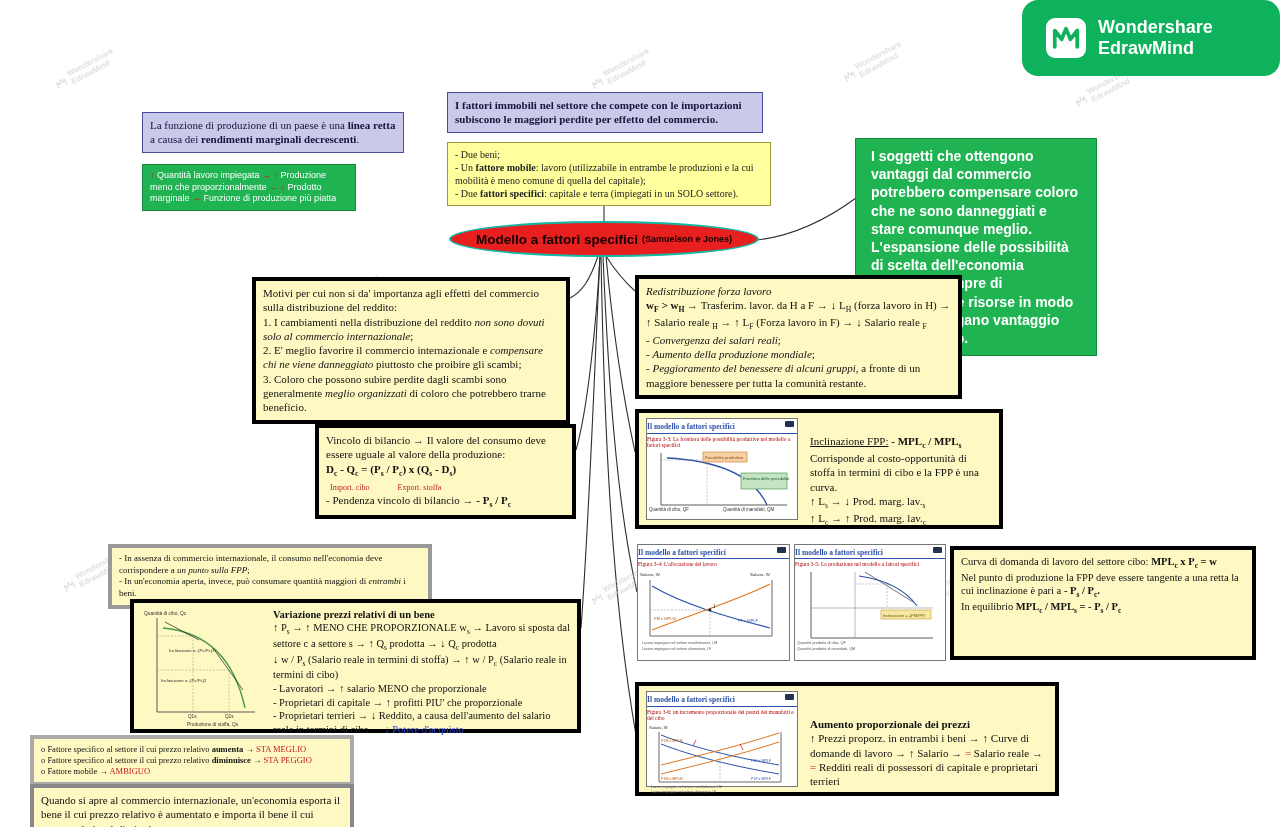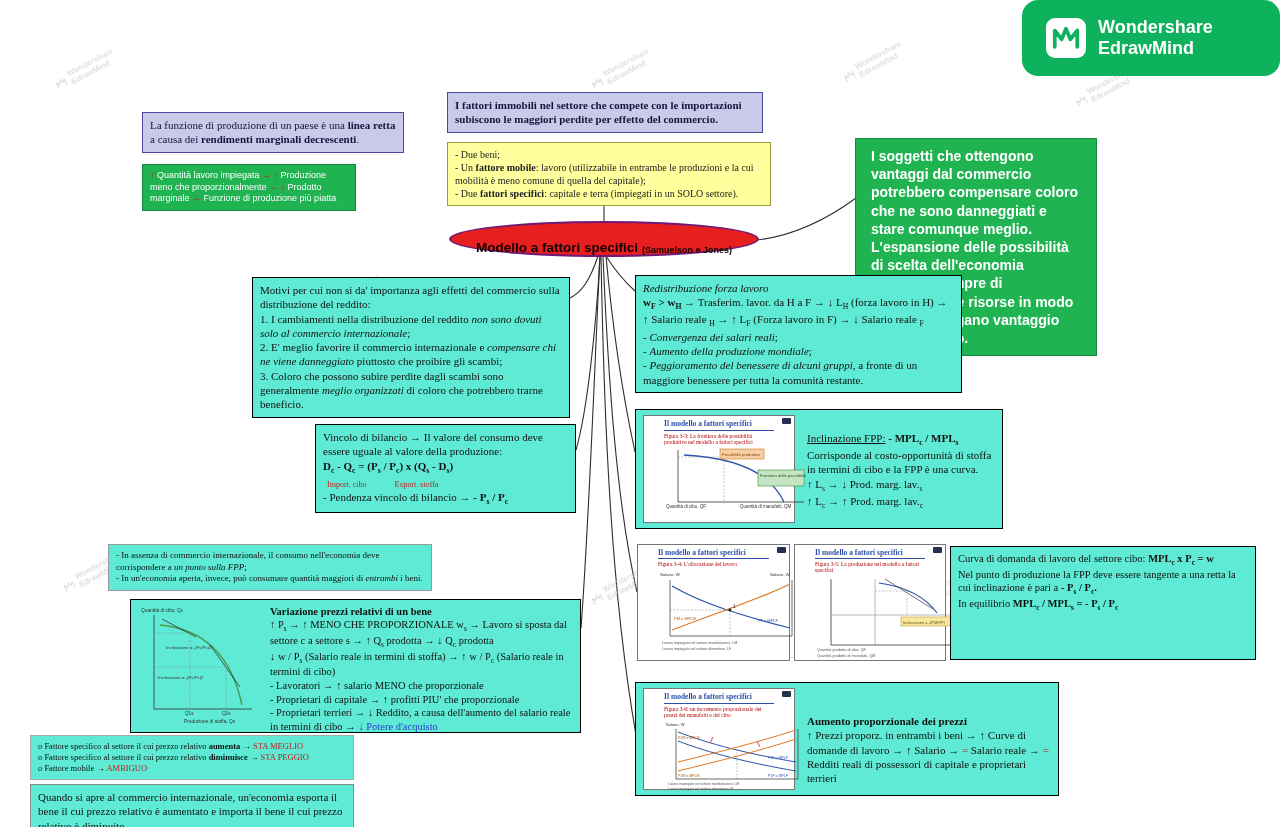--- a/index.html
+++ b/index.html
@@ -1,42 +1,42 @@
 <!DOCTYPE html>
 <html><head>
 <meta charset="utf-8">
 <style>
   *{margin:0;padding:0;box-sizing:border-box}
   html,body{width:1280px;height:827px}
   body{position:relative;background:#fff;font-family:"Liberation Serif",serif;color:#111;overflow:hidden}
-  .box{position:absolute;border:1px solid #000000;background:#5eead4;padding:5px 7px;line-height:1.28;font-size:11px}
+  .box{position:absolute;border:4px solid #000000;background:#fef9c3;padding:5px 7px;line-height:1.28;font-size:11px}
   .tl{min-height:1em}
   .b{font-weight:bold}
   .i{font-style:italic}
   .u{text-decoration:underline}
   .red{color:#c22020}
   .blue{color:#2a3fd0}
   .sub{vertical-align:sub;font-size:0.7em}
   .tiny{font-size:8px}
   .lav{background:#c9c9e9;border:1px solid #4949a0;color:#15153f}
   .yellow{background:#ffff9e;border:1px solid #9a9a3a;color:#222}
   .green{background:#1fb351;border:1px solid #128a3c;color:#fff;font-family:"Liberation Sans",sans-serif}
-  .central{position:absolute;left:449px;top:221px;width:310px;height:36px;background:#e81f1f;border:2px solid #701a75;
-    border-radius:50%;display:flex;align-items:flex-end;justify-content:center;font-family:"Liberation Sans",sans-serif;color:#130000}
+  .central{position:absolute;left:449px;top:221px;width:310px;height:36px;background:#e81f1f;border:2px solid #14b8a6;
+    border-radius:50%;display:flex;align-items:center;justify-content:center;font-family:"Liberation Sans",sans-serif;color:#130000}
   .central .t{font-size:13.5px;font-weight:bold;white-space:nowrap}
   .central .s{font-size:9px;font-weight:bold;margin-left:4px;white-space:nowrap}
   .edges{position:absolute;left:0;top:0;width:1280px;height:827px;pointer-events:none}
   .wm{position:absolute;display:flex;align-items:center;gap:3px;transform:rotate(-28deg);opacity:.6;color:#c6cfc8;
      font-family:"Liberation Sans",sans-serif;font-weight:bold;font-size:8px;line-height:1.1}
   .wm svg{width:13px;height:13px;flex:none}
   .brand{position:absolute;right:0;top:0;width:258px;height:76px;background:#0fb25c;border-radius:16px;display:flex;
      align-items:center;gap:12px;padding-left:24px;color:#fff;font-family:"Liberation Sans",sans-serif;z-index:50}
   .brand-logo{width:40px;height:40px;background:#fff;border-radius:9px;display:flex;align-items:center;justify-content:center;flex:none}
   .brand-name{font-size:18px;font-weight:bold;line-height:1.15}
-  .slide{background:#fff;border:1px solid #777;padding:3px 20px 2px;position:relative}
+  .slide{background:#fff;border:1px solid #777;padding:3px 0 2px;position:relative}
   .slide-abs{position:absolute}
   .slide-title{color:#2d50a8;font-size:7.5px;font-weight:bold;border-bottom:1px solid #2d50a8;padding-bottom:1px;margin-bottom:2px;
      font-family:"Liberation Serif",serif;white-space:nowrap;overflow:hidden}
   .slide-caption{color:#b00000;font-size:5.5px;line-height:1.15;margin-bottom:1px}
   .slide svg{display:block}
   .slide text, .chart text{font-family:"Liberation Sans",sans-serif}
   .projector{position:absolute;right:3px;top:2px;width:9px;height:6px;background:#24324f;border-radius:1px}
   .rich{line-height:1.3}
   .outer{display:flex;gap:12px}
 </style>

